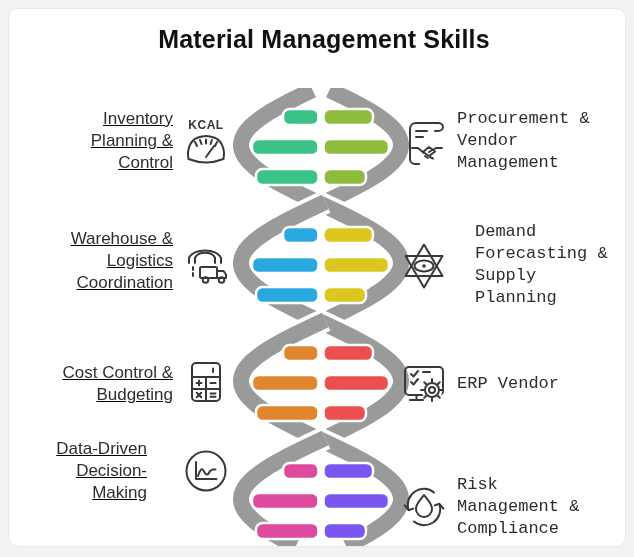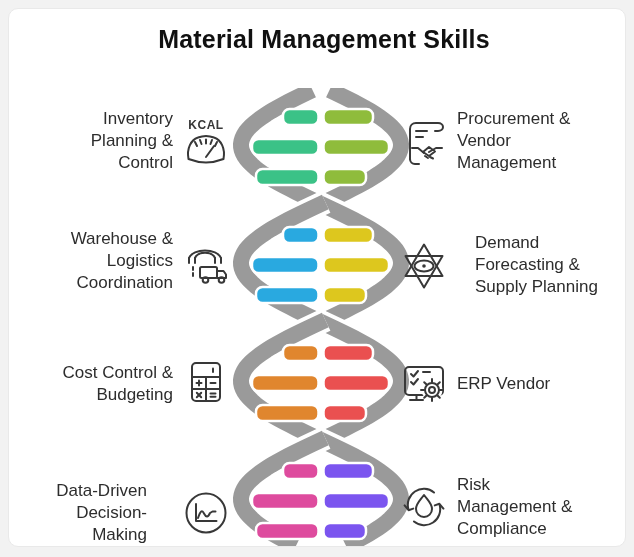--- a/index.html
+++ b/index.html
@@ -15,22 +15,22 @@
     overflow:hidden;
   }
   .title{
     position:absolute;top:16px;left:7px;width:100%;
     text-align:center;font-size:25px;font-weight:700;color:#111;
     letter-spacing:.2px;
   }
   .skill-row{
     position:absolute;display:flex;align-items:center;gap:10px;
   }
-  .skill-row.left{left:28px;width:192px;justify-content:flex-end;}
-  .skill-row.right{left:392px;width:210px;justify-content:flex-start;}
+  .skill-row.left{left:28px;width:192px;justify-content:flex-end;text-decoration:underline;}
+  .skill-row.right{left:392px;width:210px;justify-content:flex-start;font-family:Liberation Mono, monospace;}
   .skill-label{
     font-size:17px;line-height:22px;color:#2d2d2d;white-space:pre-line;
   }
   .skill-row.left .skill-label{text-align:right;}
   .skill-row.right .skill-label{text-align:left;}
   .icon{flex:0 0 auto;display:block;}
   .icon *{vector-effect:none;}
   #helix-svg{position:absolute;left:217px;top:79px;}
 </style>
 </head>
@@ -134,21 +134,21 @@
       <line x1="16" y1="22.5" x2="16" y2="27.5"></line>
         <line x1="13.5" y1="25" x2="18.5" y2="25"></line>
       <line x1="27.5" y1="25" x2="32.5" y2="25"></line>
       <line x1="13.8" y1="34.8" x2="18.2" y2="39.2"></line>
         <line x1="18.2" y1="34.8" x2="13.8" y2="39.2"></line>
       <line x1="27.5" y1="35.5" x2="32.5" y2="35.5"></line>
         <line x1="27.5" y1="38.7" x2="32.5" y2="38.7"></line>
     </svg>
   </div>
 
-  <div class="skill-row left" style="top:504px;transform:translateY(-50%);gap:36px;">
+  <div class="skill-row left" style="top:462px;transform:translateY(-50%);gap:36px;">
     <div class="skill-label">Data-Driven
 Decision-Making</div>
     <svg class="icon" width="46" height="48" viewBox="0 0 46 48" fill="none" stroke="#383838" stroke-width="2" stroke-linecap="round" stroke-linejoin="round">
       <circle cx="23" cy="24" r="19.5"></circle>
       <polyline points="13,15 13,32 33.5,32"></polyline>
       <path d="M15,29 C17.5,21.5 19,20.5 21,24.5 C23,28.5 25,28.5 27,24 L29.5,22.5 L32.5,22.5"></path>
     </svg>
   </div>
 
   <div class="skill-row right" style="top:132px;transform:translateY(-50%);">

